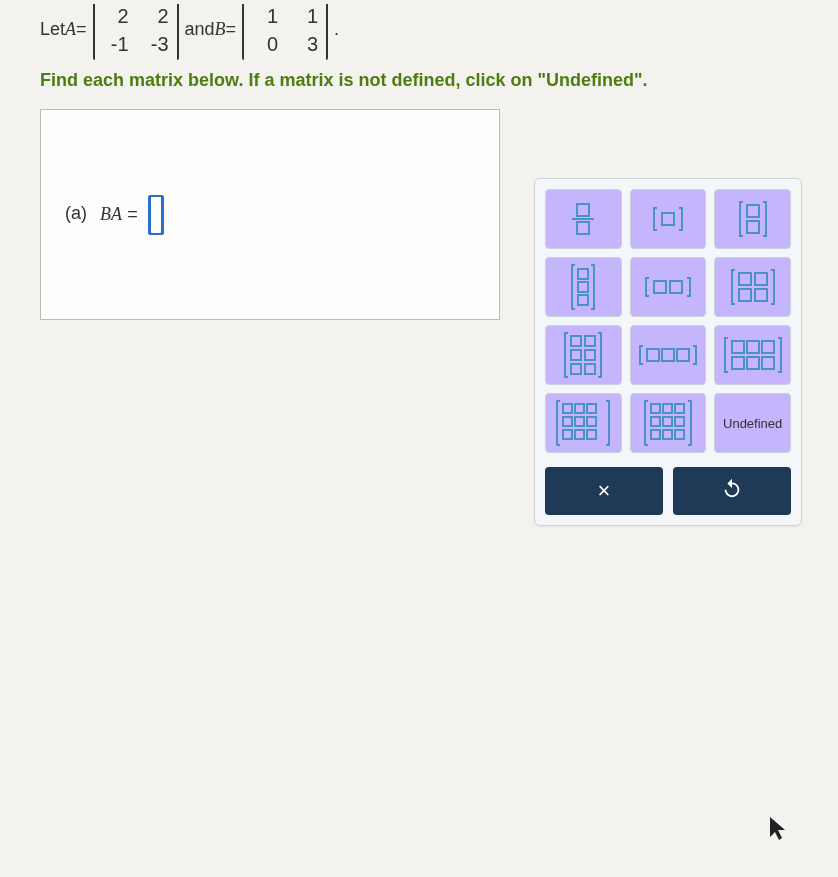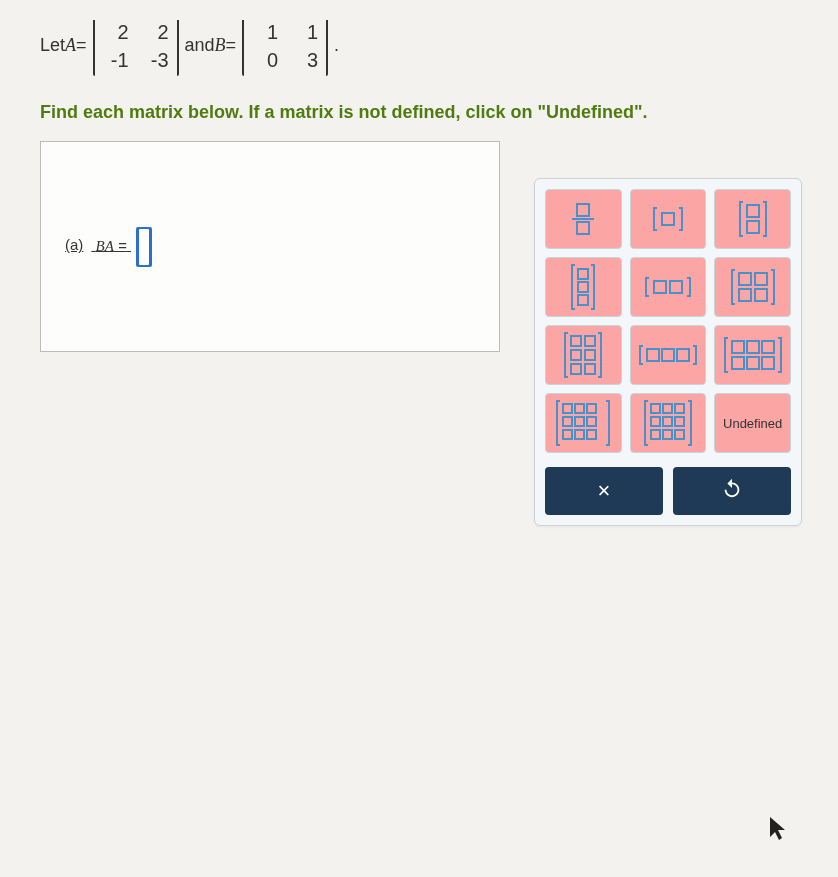--- a/index.html
+++ b/index.html
@@ -6,21 +6,21 @@
     body {
       font-family: Arial, Helvetica, sans-serif;
       background: #f4f2ef;
       color: #333;
       width: 838px;
       height: 877px;
       position: relative;
       overflow: hidden;
     }
     .problem-text {
-      padding: 16px 40px;
+      padding: 0 40px;
       font-size: 18px;
       line-height: 1.4;
     }
     .matrix-row {
       display: inline-flex;
       align-items: center;
       vertical-align: middle;
     }
     .matrix {
       display: inline-block;
@@ -54,24 +54,23 @@
       margin-left: 40px;
       border: 1px solid #bbb;
       width: 460px;
       border-collapse: collapse;
       background: #fdfdfc;
     }
     .answer-cell {
       border: 1px solid #bbb;
       height: 210px;
       padding: 20px 24px;
-      font-size: 15px;
+      font-size: 18px;
       vertical-align: middle;
       font-style: italic;
-      text-decoration: underline;
     }
     .answer-cell .label { font-style: normal; margin-right: 8px; }
     .answer-cell .var { font-family: 'Times New Roman', serif; font-style: italic; }
     .input-box {
       display: inline-block;
       width: 22px;
       height: 34px;
       border: 2px solid #2a6fc9;
       border-radius: 3px;
       vertical-align: middle;
@@ -104,21 +103,21 @@
       flex-direction: column;
       gap: 8px;
       box-shadow: 0 1px 3px rgba(0,0,0,0.06);
     }
     .pal-grid {
       display: grid;
       grid-template-columns: repeat(3, 1fr);
       gap: 8px;
     }
     .pal-btn {
-      background: #fca5a5;
+      background: #c4b5fd;
       border: 1px solid #cbd3da;
       border-radius: 4px;
       height: 60px;
       display: flex;
       align-items: center;
       justify-content: center;
       cursor: pointer;
       font-size: 13px;
       color: #333;
     }

